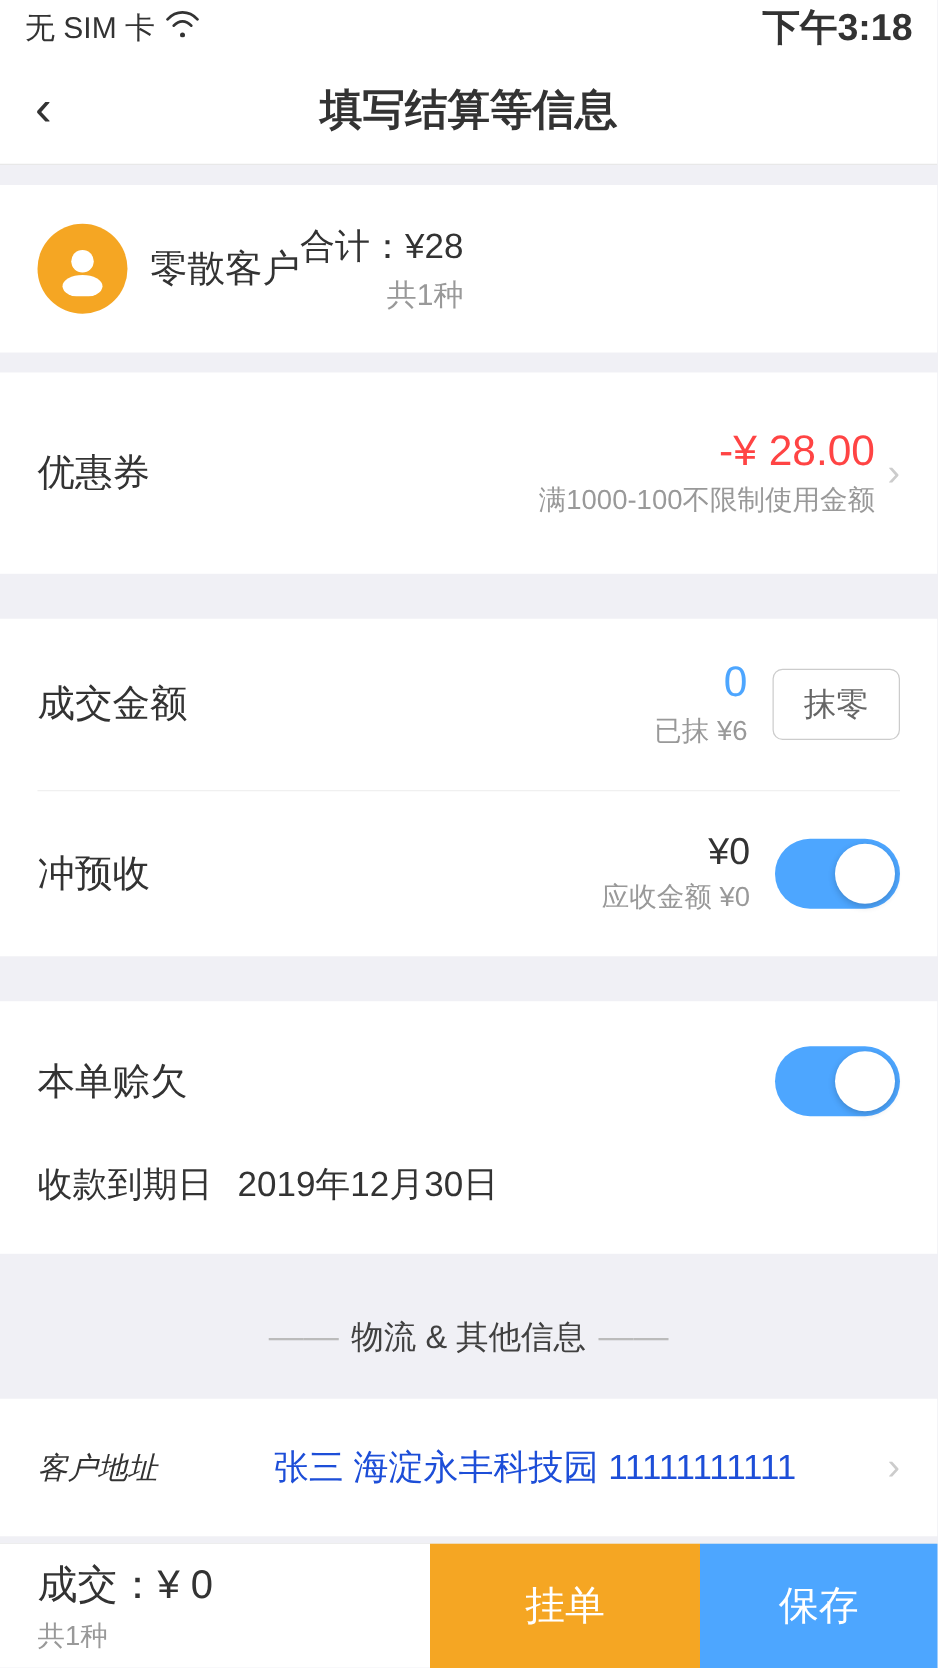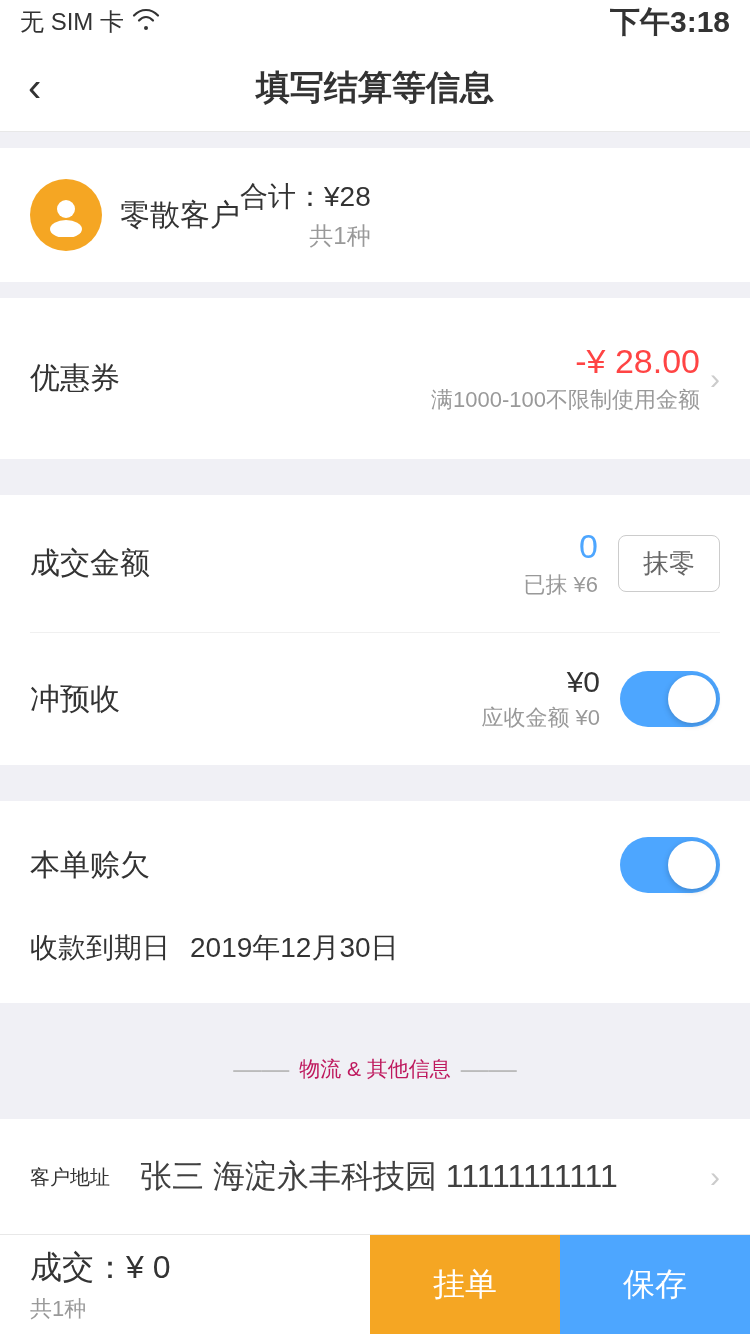--- a/index.html
+++ b/index.html
@@ -191,35 +191,35 @@
     .due-date { font-size: 28px; color: #333; }
 
     
     .logistics-divider {
       height: 60px;
       background: #f0f0f5;
       display: flex;
       align-items: center;
       justify-content: center;
     }
-    .logistics-label { font-size: 21px; color: #be185d; }
+    .logistics-label { font-size: 26px; color: #404040; }
     .logistics-dots { color: #bbb; margin: 0 10px; }
 
     
     .address-section {
       background: #fff;
       padding: 0 30px;
     }
     .address-row {
       display: flex;
       align-items: center;
       padding: 36px 0;
     }
-    .address-label { font-size: 20px; color: #333; margin-right: 30px; white-space: nowrap; }
-    .address-value { font-size: 32px; color: #404040; flex: 1; }
+    .address-label { font-size: 24px; color: #333; margin-right: 30px; white-space: nowrap; font-style: italic; }
+    .address-value { font-size: 28px; color: #1d4ed8; flex: 1; text-align: center; }
     .address-chevron { color: #ccc; font-size: 30px; margin-left: 10px; }
 
     
     .bottom-bar {
       position: fixed;
       bottom: 0;
       left: 0;
       width: 750px;
       height: 100px;
       background: #fff;
@@ -228,21 +228,21 @@
       border-top: 1px solid #e8e8e8;
     }
     .bottom-info {
       flex: 1;
       padding: 0 30px;
     }
     .bottom-deal { font-size: 26px; color: #333; }
     .bottom-deal span { font-size: 32px; color: #333; font-weight: 500; }
     .bottom-count { font-size: 22px; color: #999; margin-top: 4px; }
     .btn-pending {
-      width: 190px;
+      width: 216px;
       height: 100px;
       background: #f5a623;
       display: flex;
       align-items: center;
       justify-content: center;
       font-size: 32px;
       color: #fff;
       cursor: pointer;
       font-weight: 500;
     }

